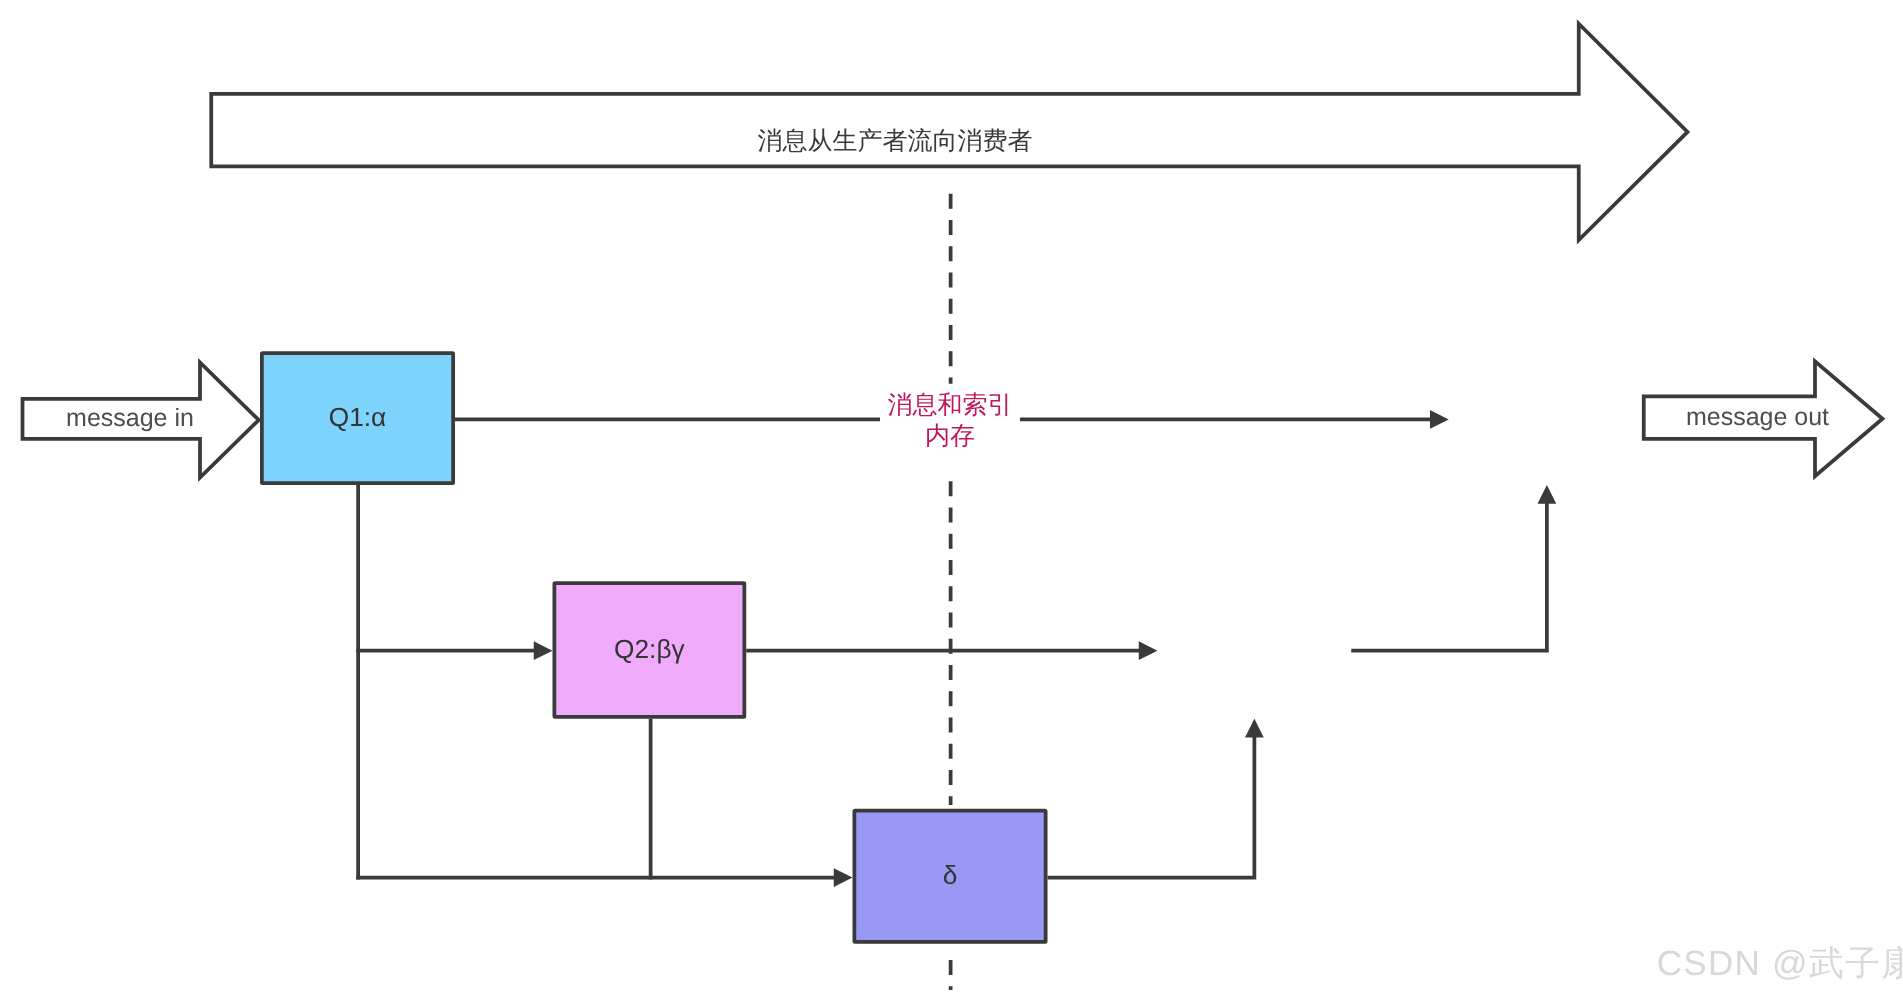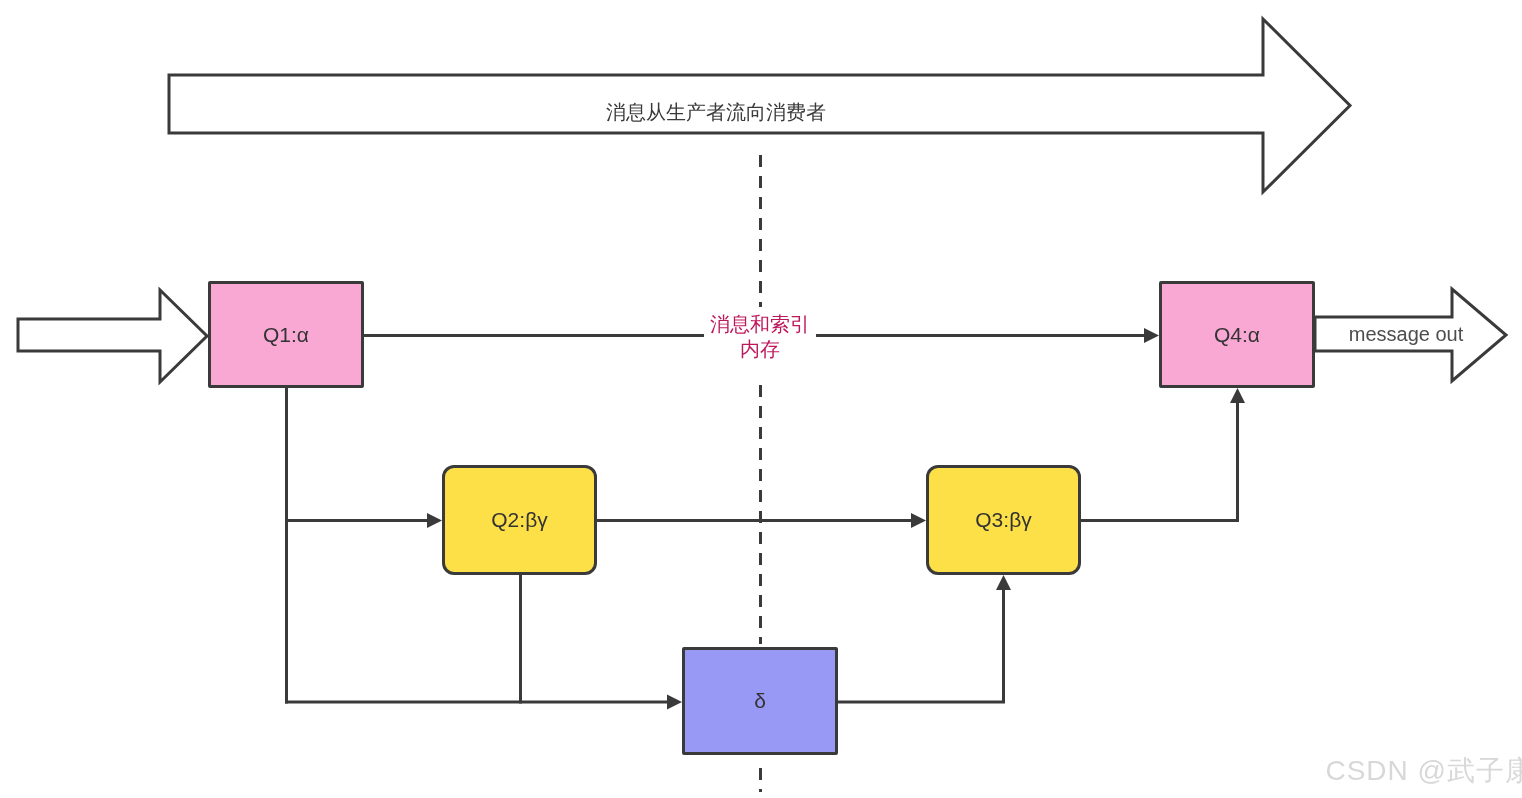--- a/index.html
+++ b/index.html
@@ -10,22 +10,22 @@
   .layer{position:absolute;left:0;top:0;}
   .hollow{fill:#ffffff;stroke:#3a3a3a;stroke-width:3;stroke-linejoin:miter;}
   .conn{fill:none;stroke:#3a3a3a;stroke-width:3;}
   .dashed{fill:none;stroke:#3a3a3a;stroke-width:3;stroke-dasharray:12 9;}
   .head{fill:#3a3a3a;stroke:none;}
   .node{
     position:absolute;display:flex;align-items:center;justify-content:center;
     border:3px solid #3a3a3a;border-radius:2px;box-sizing:border-box;
     font-size:21px;color:#333;
   }
-  .node-alpha{background:#f9a8d4;}
-  .node-beta{background:#fde047;border-radius:12px;}
+  .node-alpha{background:#7dd3fc;}
+  .node-beta{background:#f0abfc;}
   .node-delta{background:#9899f5;}
   .flow-label{
     position:absolute;display:flex;align-items:center;justify-content:center;
     font-size:20px;color:#3a3a3a;
   }
   .msg-label{
     position:absolute;display:flex;align-items:center;justify-content:center;
     font-size:20px;color:#4d4d4d;
   }
   .memory-label{
@@ -80,37 +80,32 @@
   </svg>
 
   <div class="node node-alpha" style="left:208px;top:281px;width:156px;height:107px">
     <span>Q1:α</span>
   </div>
 
   <div class="node node-beta" style="left:442px;top:465px;width:155px;height:110px">
     <span>Q2:βγ</span>
   </div>
 
-  <div class="node node-beta" style="left:926px;top:465px;width:155px;height:110px">
-    <span>Q3:βγ</span>
-  </div>
 
-  <div class="node node-alpha" style="left:1159px;top:281px;width:156px;height:107px">
-    <span>Q4:α</span>
-  </div>
 
   <div class="node node-delta" style="left:682px;top:647px;width:156px;height:108px">
     <span>δ</span>
   </div>
 
   <div class="flow-label" style="left:169px;top:75px;width:1094px;height:74px">消息从生产者流向消费者</div>
 
   <div class="memory-label">
     <div>消息和索引</div>
     <div>内存</div>
   </div>
 
+  <div class="msg-label" style="left:18px;top:320px;width:172px;height:30px">message in</div>
 
   <div class="msg-label" style="left:1320px;top:318px;width:172px;height:32px">message out</div>
 
   <div class="watermark">CSDN @武子康</div>
 
 </div>
 
 </body></html>

